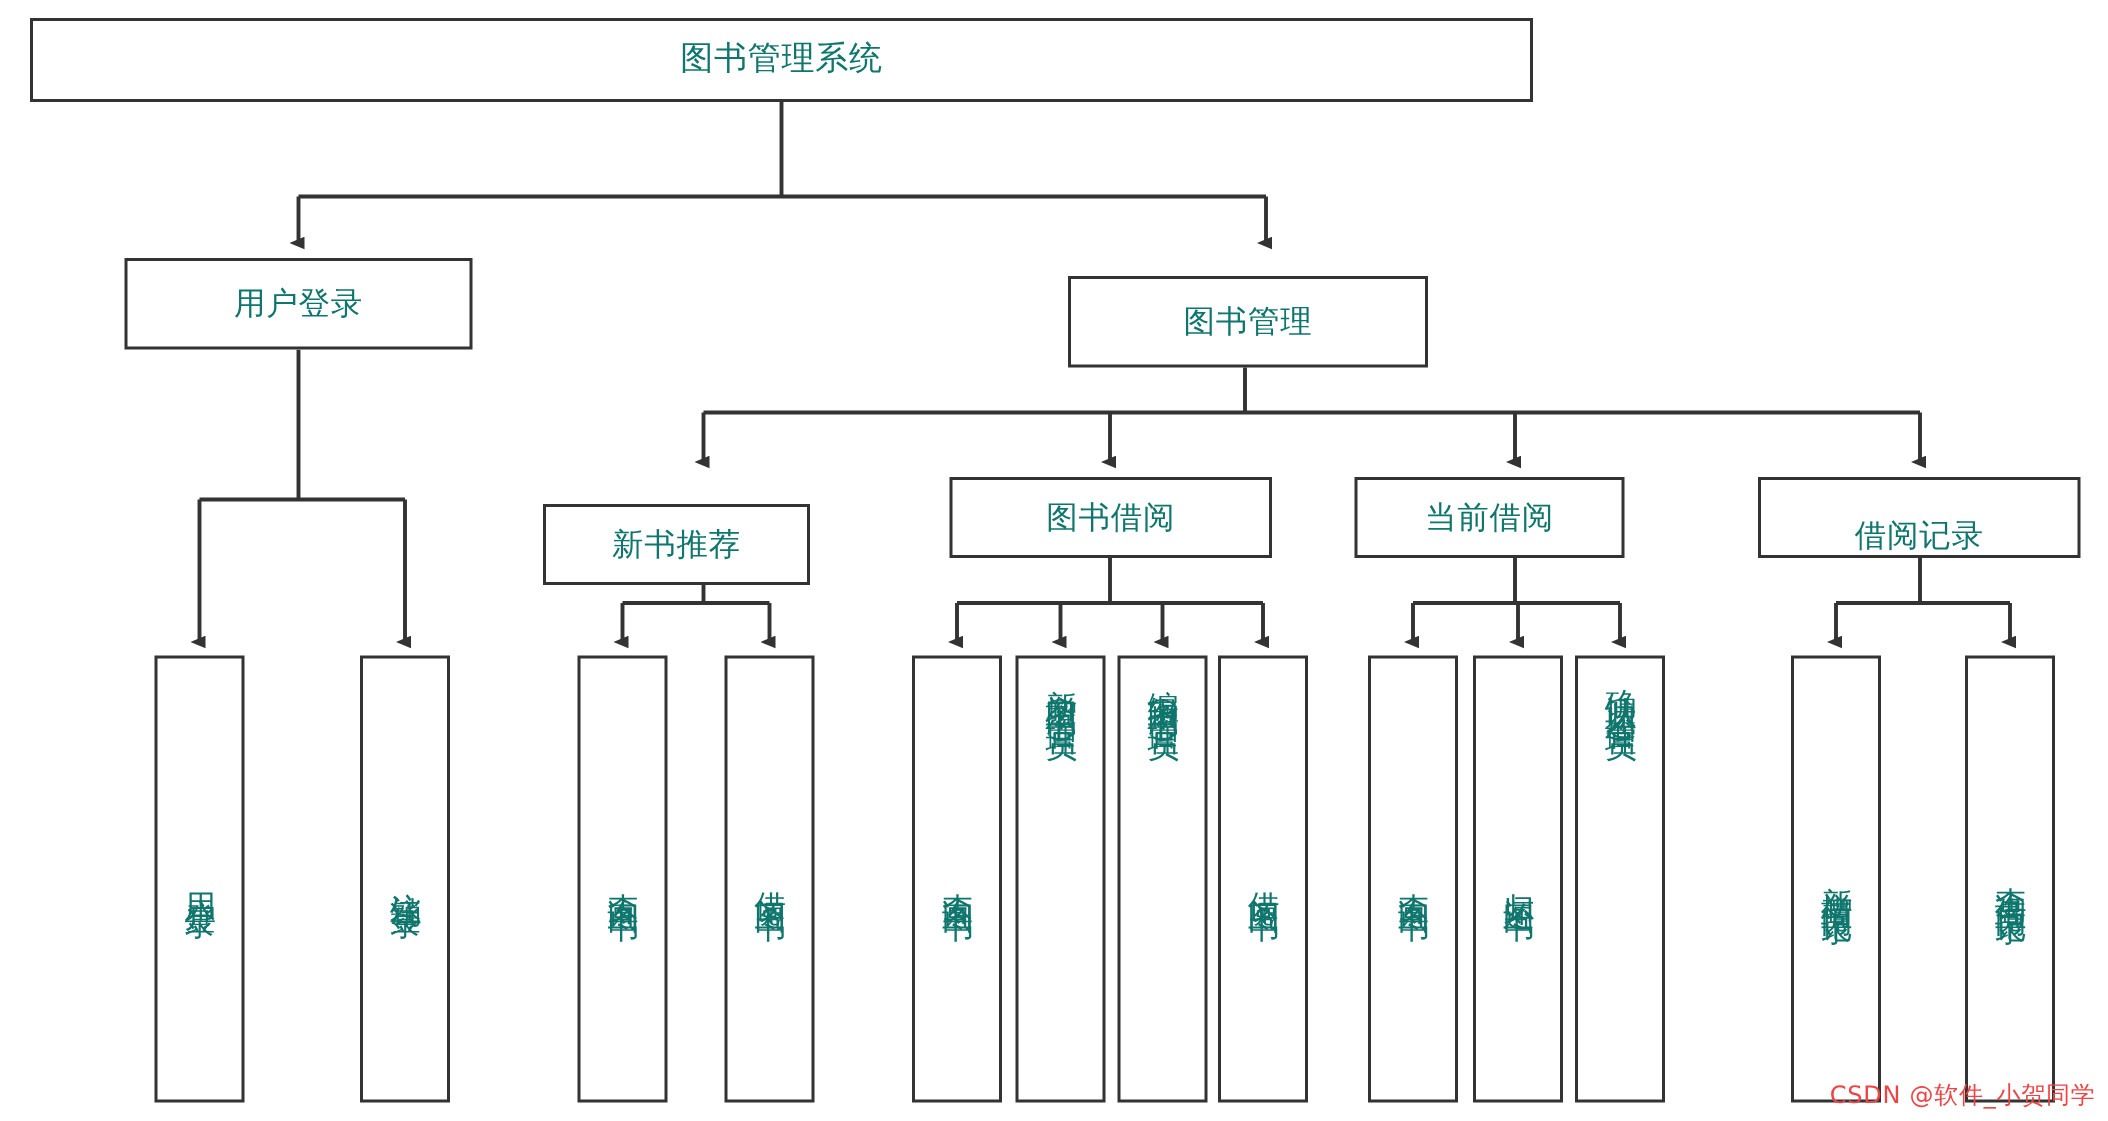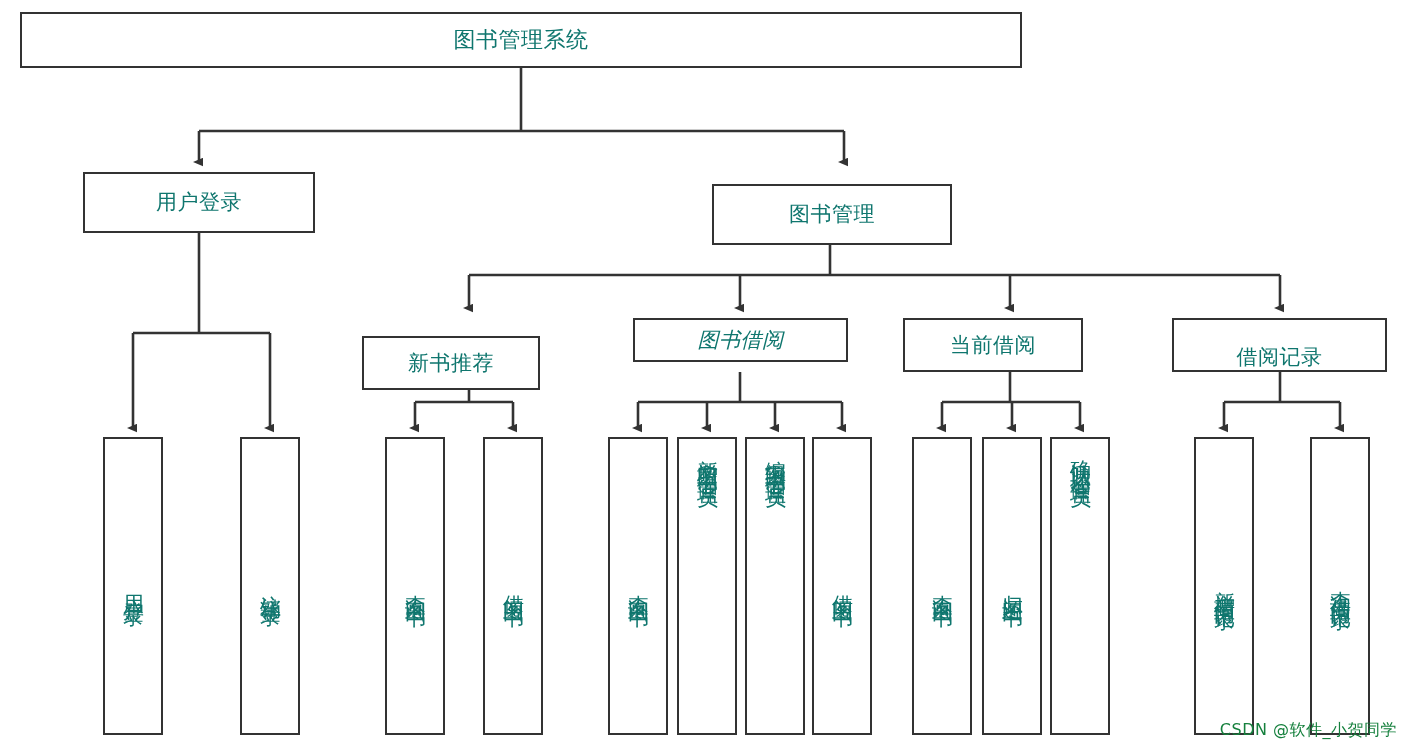--- a/index.html
+++ b/index.html
@@ -63,21 +63,21 @@
   
   .node.vert.center{
     align-items:center;
     padding-top:0;
   }
   #watermark{
     position:absolute;
     right:8px;
     bottom:6px;
     font-size:16px;
-    color:#15803d;
+    color:#ef4444;
     letter-spacing:0.5px;
     white-space:nowrap;
     user-select:none;
   }
 </style>
 </head>
 <body>
 
 <div id="diagram-root">
 
@@ -138,21 +138,21 @@
   <div class="node horiz" style="left:83px;top:172px;width:232px;height:61px;">
     <span class="node-label">用户登录</span>
   </div>
   <div class="node horiz" style="left:712px;top:172px;width:240px;height:61px;margin-top:12px;">
     <span class="node-label">图书管理</span>
   </div>
 
   <div class="node horiz" style="left:362px;top:336px;width:178px;height:54px;">
     <span class="node-label">新书推荐</span>
   </div>
-  <div class="node horiz" style="left:633px;top:318px;width:215px;height:44px;font-style:italic;">
+  <div class="node horiz" style="left:633px;top:318px;width:215px;height:54px;">
     <span class="node-label">图书借阅</span>
   </div>
   <div class="node horiz" style="left:903px;top:318px;width:180px;height:54px;">
     <span class="node-label">当前借阅</span>
   </div>
   <div class="node horiz" style="left:1172px;top:318px;width:215px;height:54px;align-items:flex-end;">
     <span class="node-label">借阅记录</span>
   </div>
 
   <div class="node vert center" style="left:103px;top:437px;width:60px;height:298px;">

